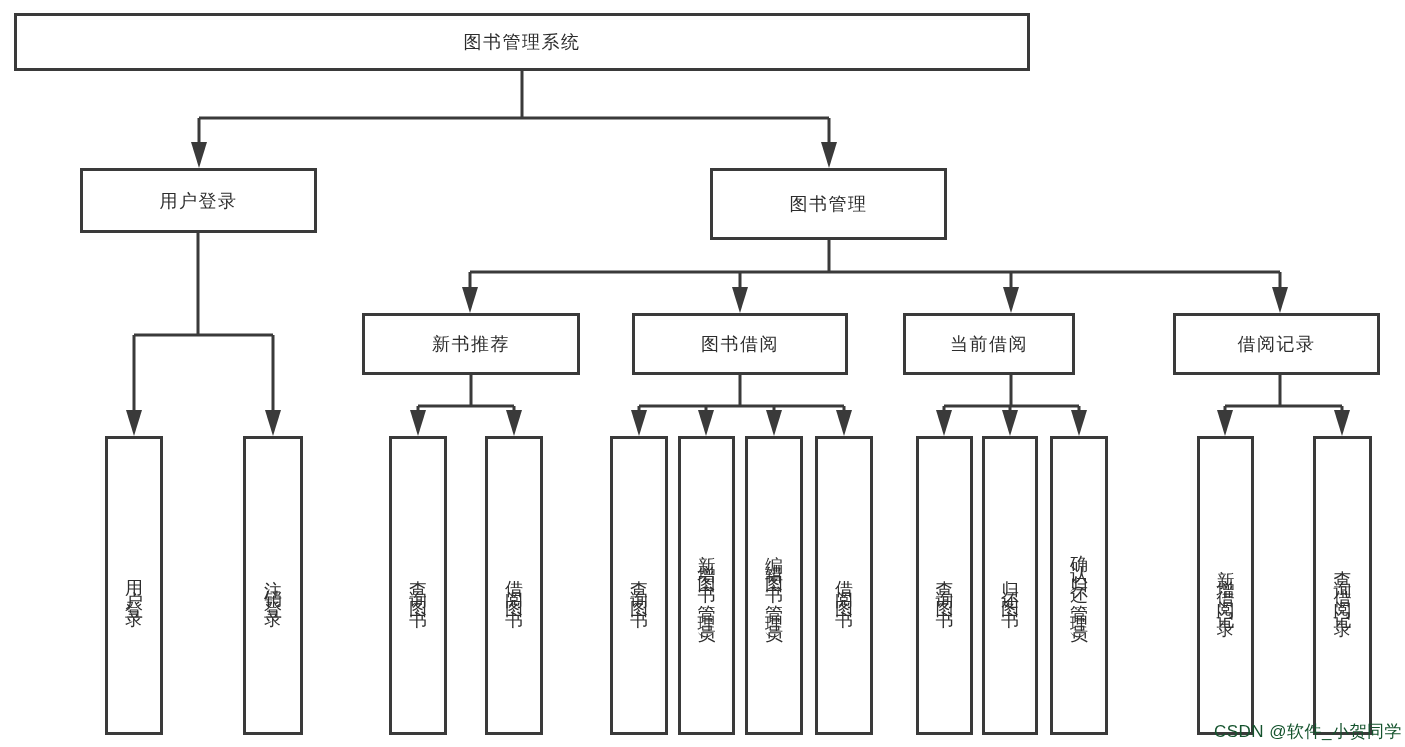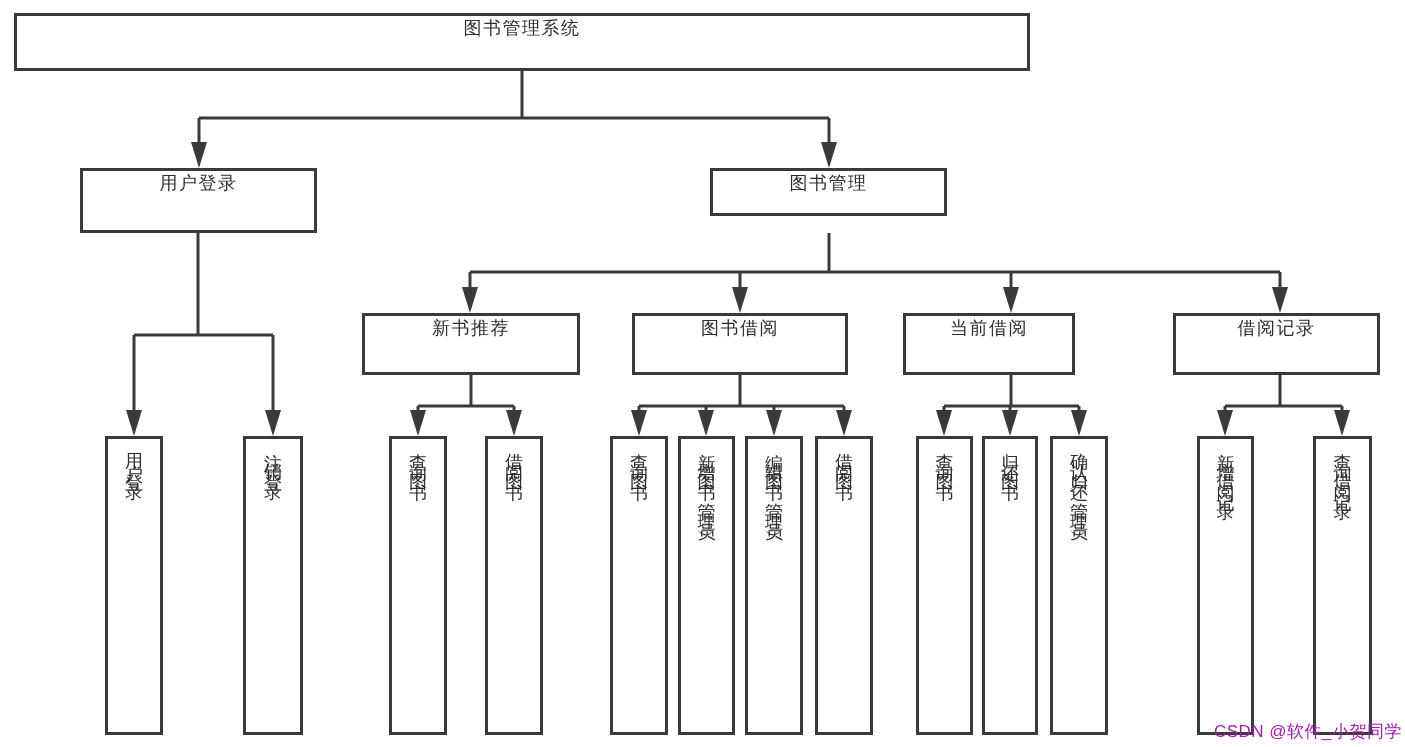--- a/index.html
+++ b/index.html
@@ -4,33 +4,33 @@
 <style>
   * { margin:0; padding:0; box-sizing:border-box; }
   html,body { background:#fff; }
   body { font-family:"Liberation Sans","DejaVu Sans",sans-serif; }
   .canvas {
     position:relative; width:1405px; height:747px; background:#ffffff; overflow:hidden;
   }
   .connectors { position:absolute; left:0; top:0; width:1405px; height:747px; }
   .box {
     position:absolute; background:#ffffff; border:3px solid #3a3a3a;
-    display:flex; justify-content:center;
+    display:flex; align-items:center; justify-content:center;
     color:#2d2d2d;
   }
   .box.h span { font-size:18px; letter-spacing:1.5px; white-space:nowrap; }
   .box.v span {
     display:block;
     writing-mode:vertical-rl; text-orientation:mixed;
     font-size:18px; letter-spacing:10px; line-height:1;
     white-space:nowrap;
   }
   .watermark {
     position:absolute; right:3px; bottom:4px;
-    font-size:17px; color:#a21caf; letter-spacing:0.5px;
+    font-size:17px; color:#14532d; letter-spacing:0.5px;
   }
 </style>
 </head>
 <body>
 
 <div class="canvas">
 
   <svg class="connectors" viewBox="0 0 1405 747" fill="none">
 
     <g stroke="#3a3a3a" stroke-width="3">
@@ -95,21 +95,21 @@
     </g>
   </svg>
 
   <div class="box h" style="left:14px;top:13px;width:1016px;height:58px">
     <span>图书管理系统</span>
   </div>
 
   <div class="box h" style="left:80px;top:168px;width:237px;height:65px">
     <span>用户登录</span>
   </div>
-  <div class="box h" style="left:710px;top:168px;width:237px;height:48px">
+  <div class="box h" style="left:710px;top:168px;width:237px;height:72px">
     <span>图书管理</span>
   </div>
 
   <div class="box h" style="left:632px;top:313px;width:216px;height:62px">
     <span>图书借阅</span>
   </div>
   <div class="box h" style="left:362px;top:313px;width:218px;height:62px">
     <span>新书推荐</span>
   </div>
   <div class="box h" style="left:903px;top:313px;width:172px;height:62px">

